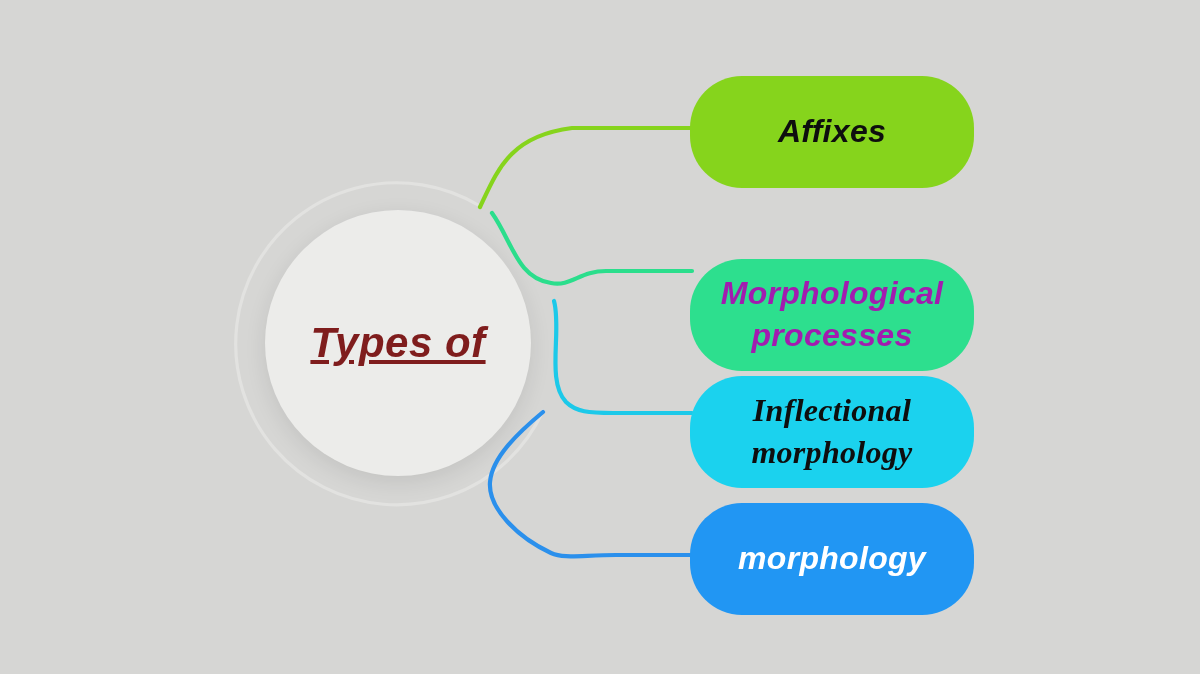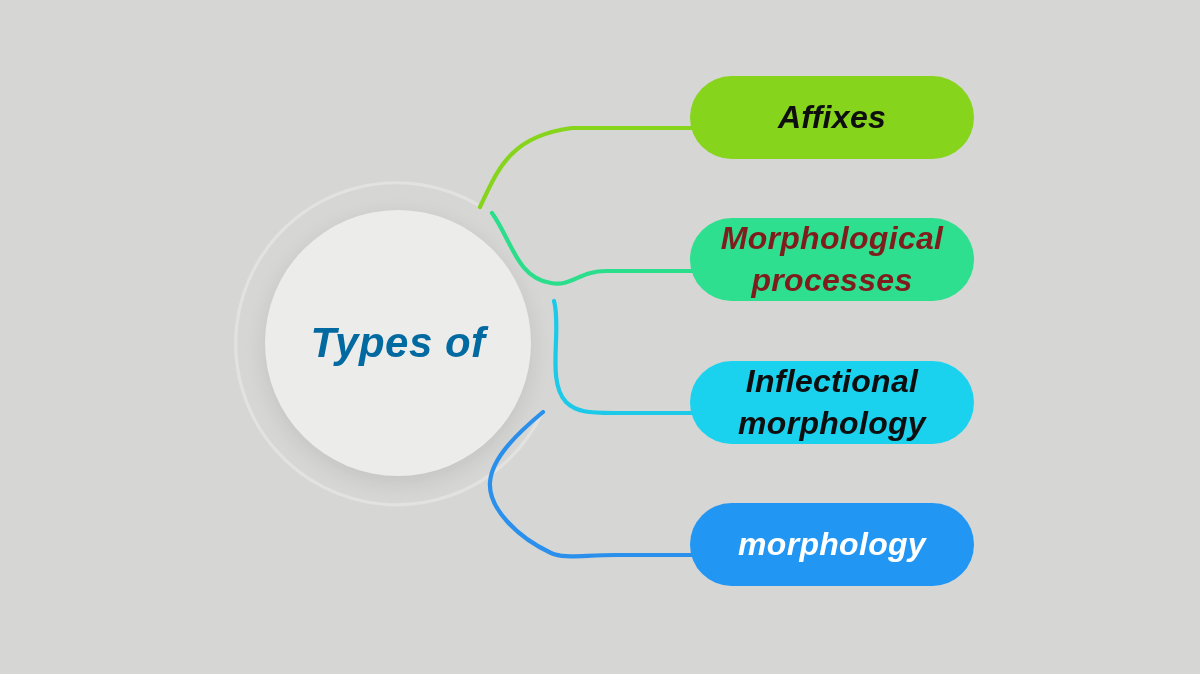--- a/index.html
+++ b/index.html
@@ -39,68 +39,68 @@
     font-size: 42px;
     line-height: 1.36;
     letter-spacing: 0.5px;
     box-shadow: 0 6px 22px rgba(0,0,0,0.09);
   }
   .central-topic .line { display: block; }
   .pill {
     position: absolute;
     left: 690px;
     width: 284px;
-    height: 83px;
+    height: 112px;
     border-radius: 52px;
     z-index: 2;
     display: flex;
     align-items: center;
     justify-content: center;
     text-align: center;
     font-style: italic;
     font-weight: 700;
     font-size: 32px;
     line-height: 1.3;
     letter-spacing: 0.3px;
     padding: 0 10px;
     box-sizing: border-box;
   }
   .pill .line { display: block; }
   .pill-1 { top: 76px; }
   .pill-2 { top: 218px; }
-  .pill-3 { top: 361px; }
+  .pill-3 { top: 376px; font-family: Liberation Serif, serif; }
   .pill-4 { top: 503px; }
 </style>
 </head>
 <body>
 
 <div id="canvas" style="background: rgb(214, 214, 212);">
 
   <svg id="edge-layer" viewBox="0 0 1200 674">
     <path class="ring-arc" d="M 480 206 A 161 161 0 1 0 543 411" stroke="#E2E2E0"></path>
     <path class="connector" d="M 480 207 C 498 169 510 136 572 128 L 692 128" stroke="#86D41C"></path>
     <path class="connector" d="M 492 213 C 512 241 517 278 551 283 C 571 287 580 271 606 271 L 692 271" stroke="#2BDE8C"></path>
     <path class="connector" d="M 554 301 C 562 330 546 381 566 402 C 576 412 589 413 613 413 L 692 413" stroke="#1CC9E9"></path>
     <path class="connector" d="M 543 412 C 519 432 492 457 490 482 C 488 508 517 537 551 553 C 564 559 582 555 616 555 L 692 555" stroke="#2B90EC"></path>
   </svg>
 
-  <div class="central-topic" style="background: rgb(236, 236, 234); color: #0369a1;">
+  <div class="central-topic" style="background: rgb(236, 236, 234); color: #7f1d1d; text-decoration: underline;">
     <div>
       <span class="line">Types of</span>
     </div>
   </div>
 
   <div class="pill pill-1" style="background: rgb(134, 212, 28); color: rgb(14, 14, 14);">
     <div>
       <span class="line">Affixes</span>
       <span class="line"></span>
     </div>
   </div>
 
-  <div class="pill pill-2" style="background: rgb(45, 223, 142); color: #7f1d1d;">
+  <div class="pill pill-2" style="background: rgb(45, 223, 142); color: #a21caf; margin-top: 41px;">
     <div>
       <span class="line">Morphological</span>
       <span class="line">processes</span>
     </div>
   </div>
 
   <div class="pill pill-3" style="background: rgb(27, 210, 238); color: rgb(14, 14, 14);">
     <div>
       <span class="line">Inflectional</span>
       <span class="line">morphology</span>

